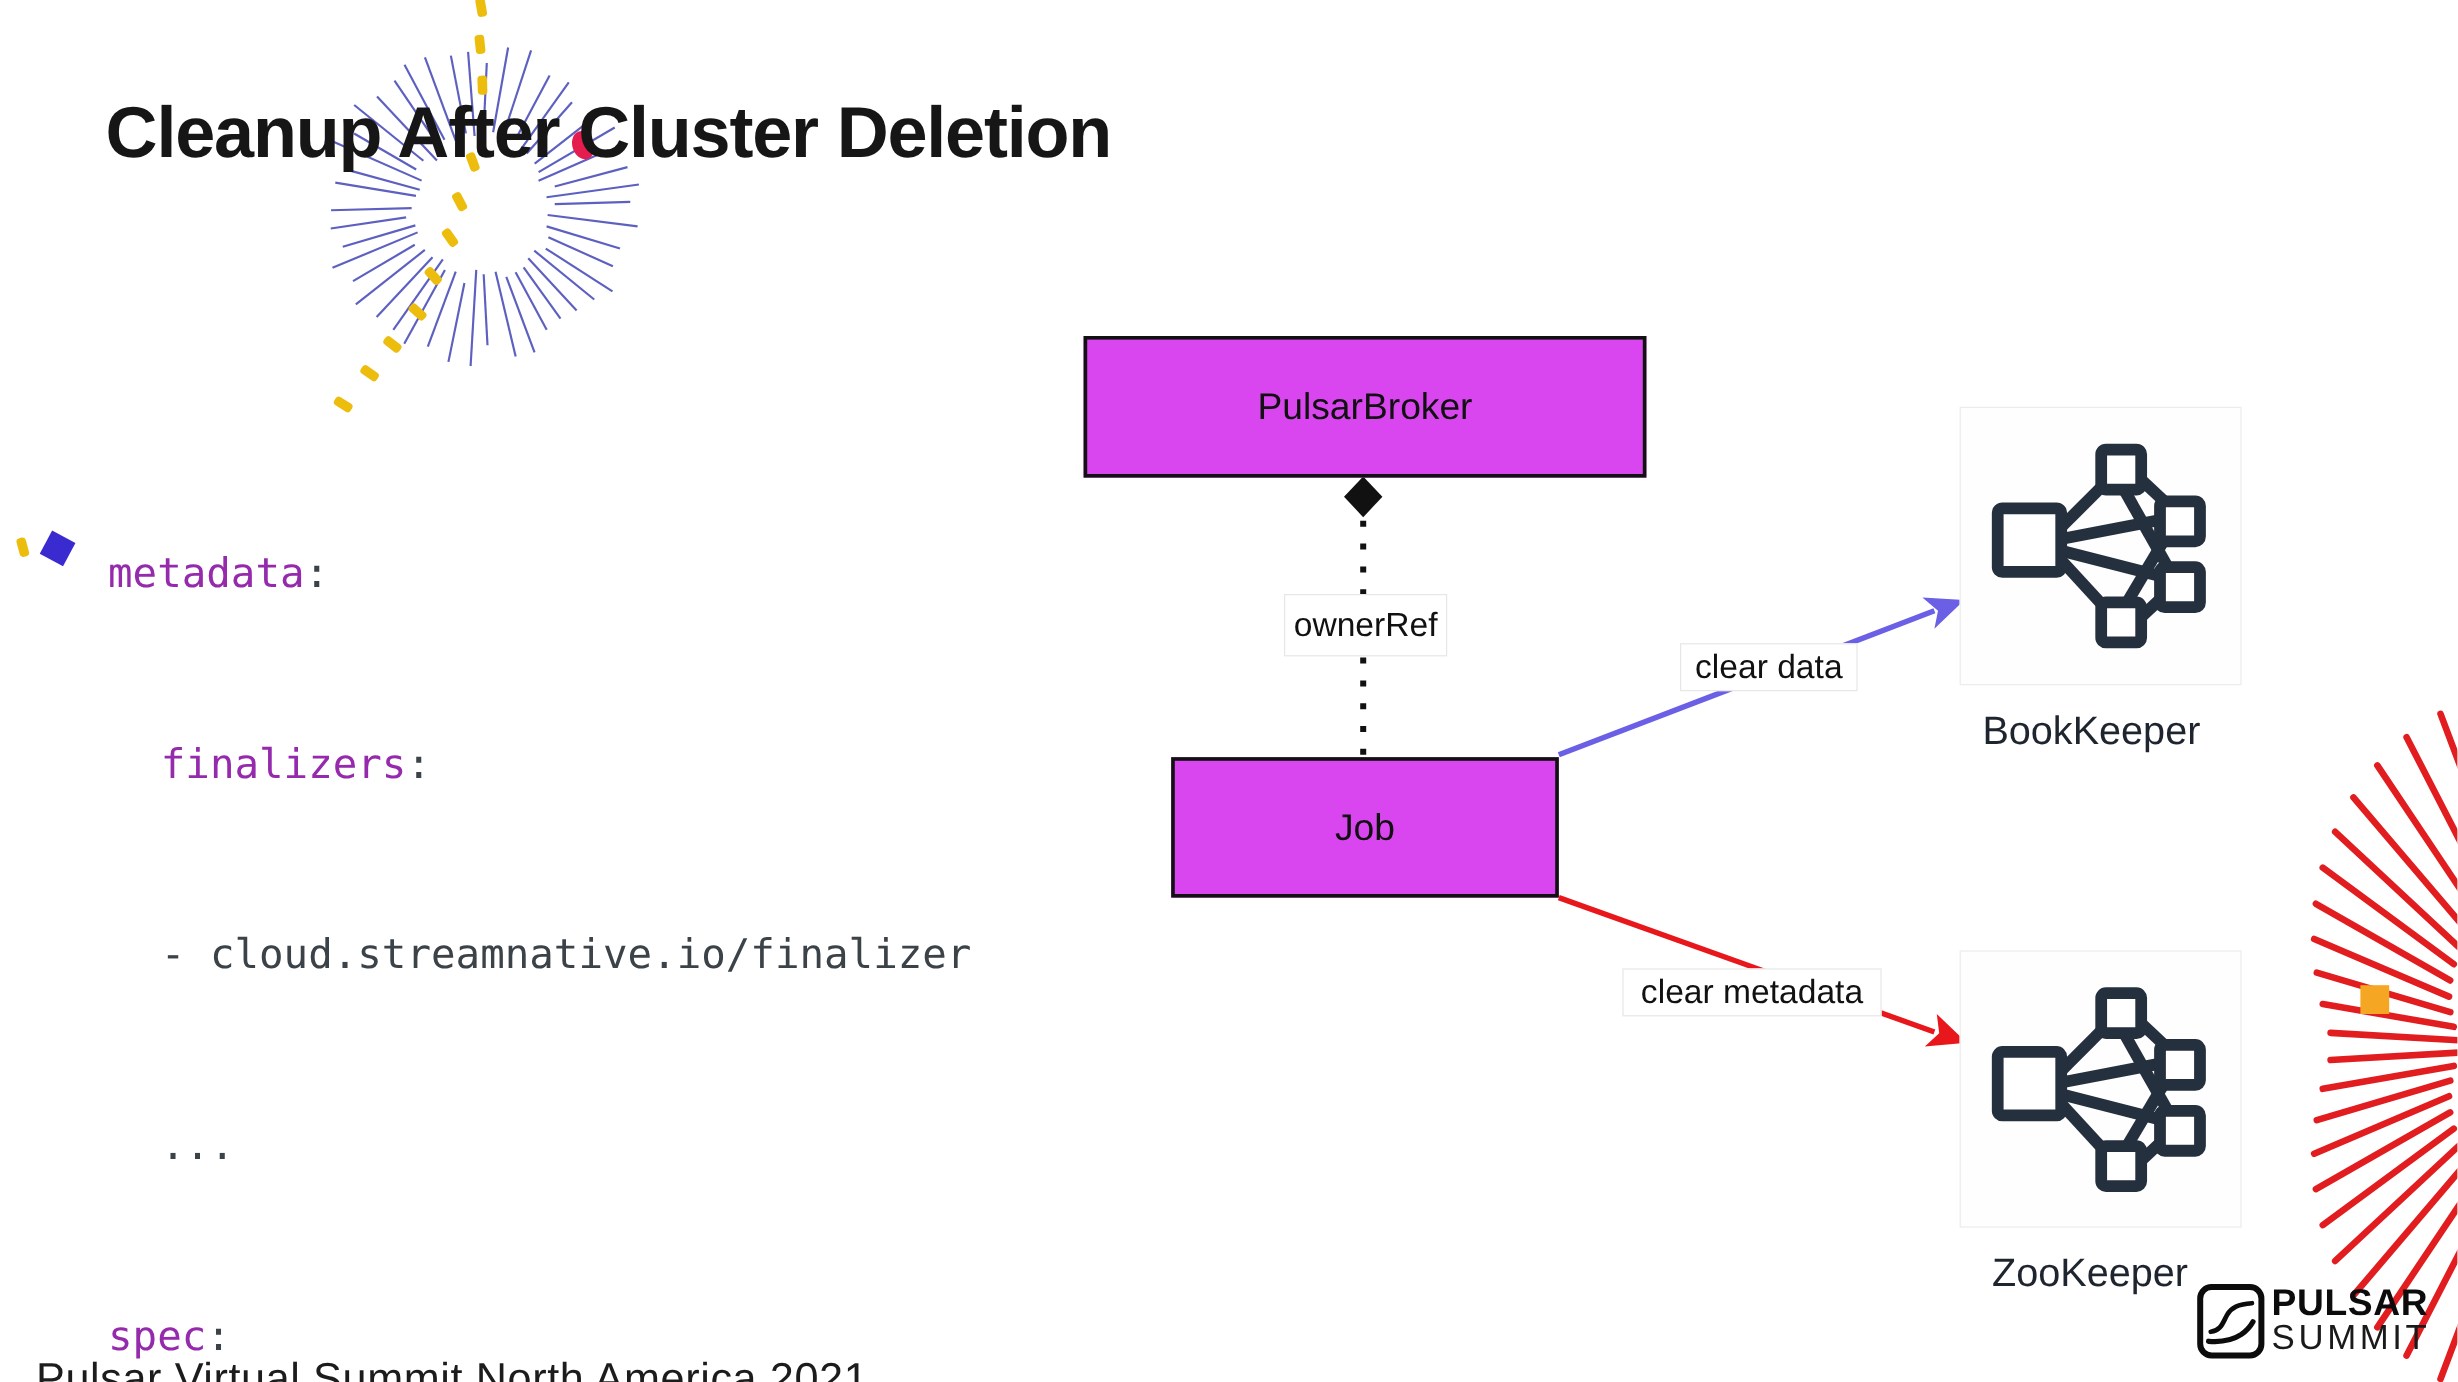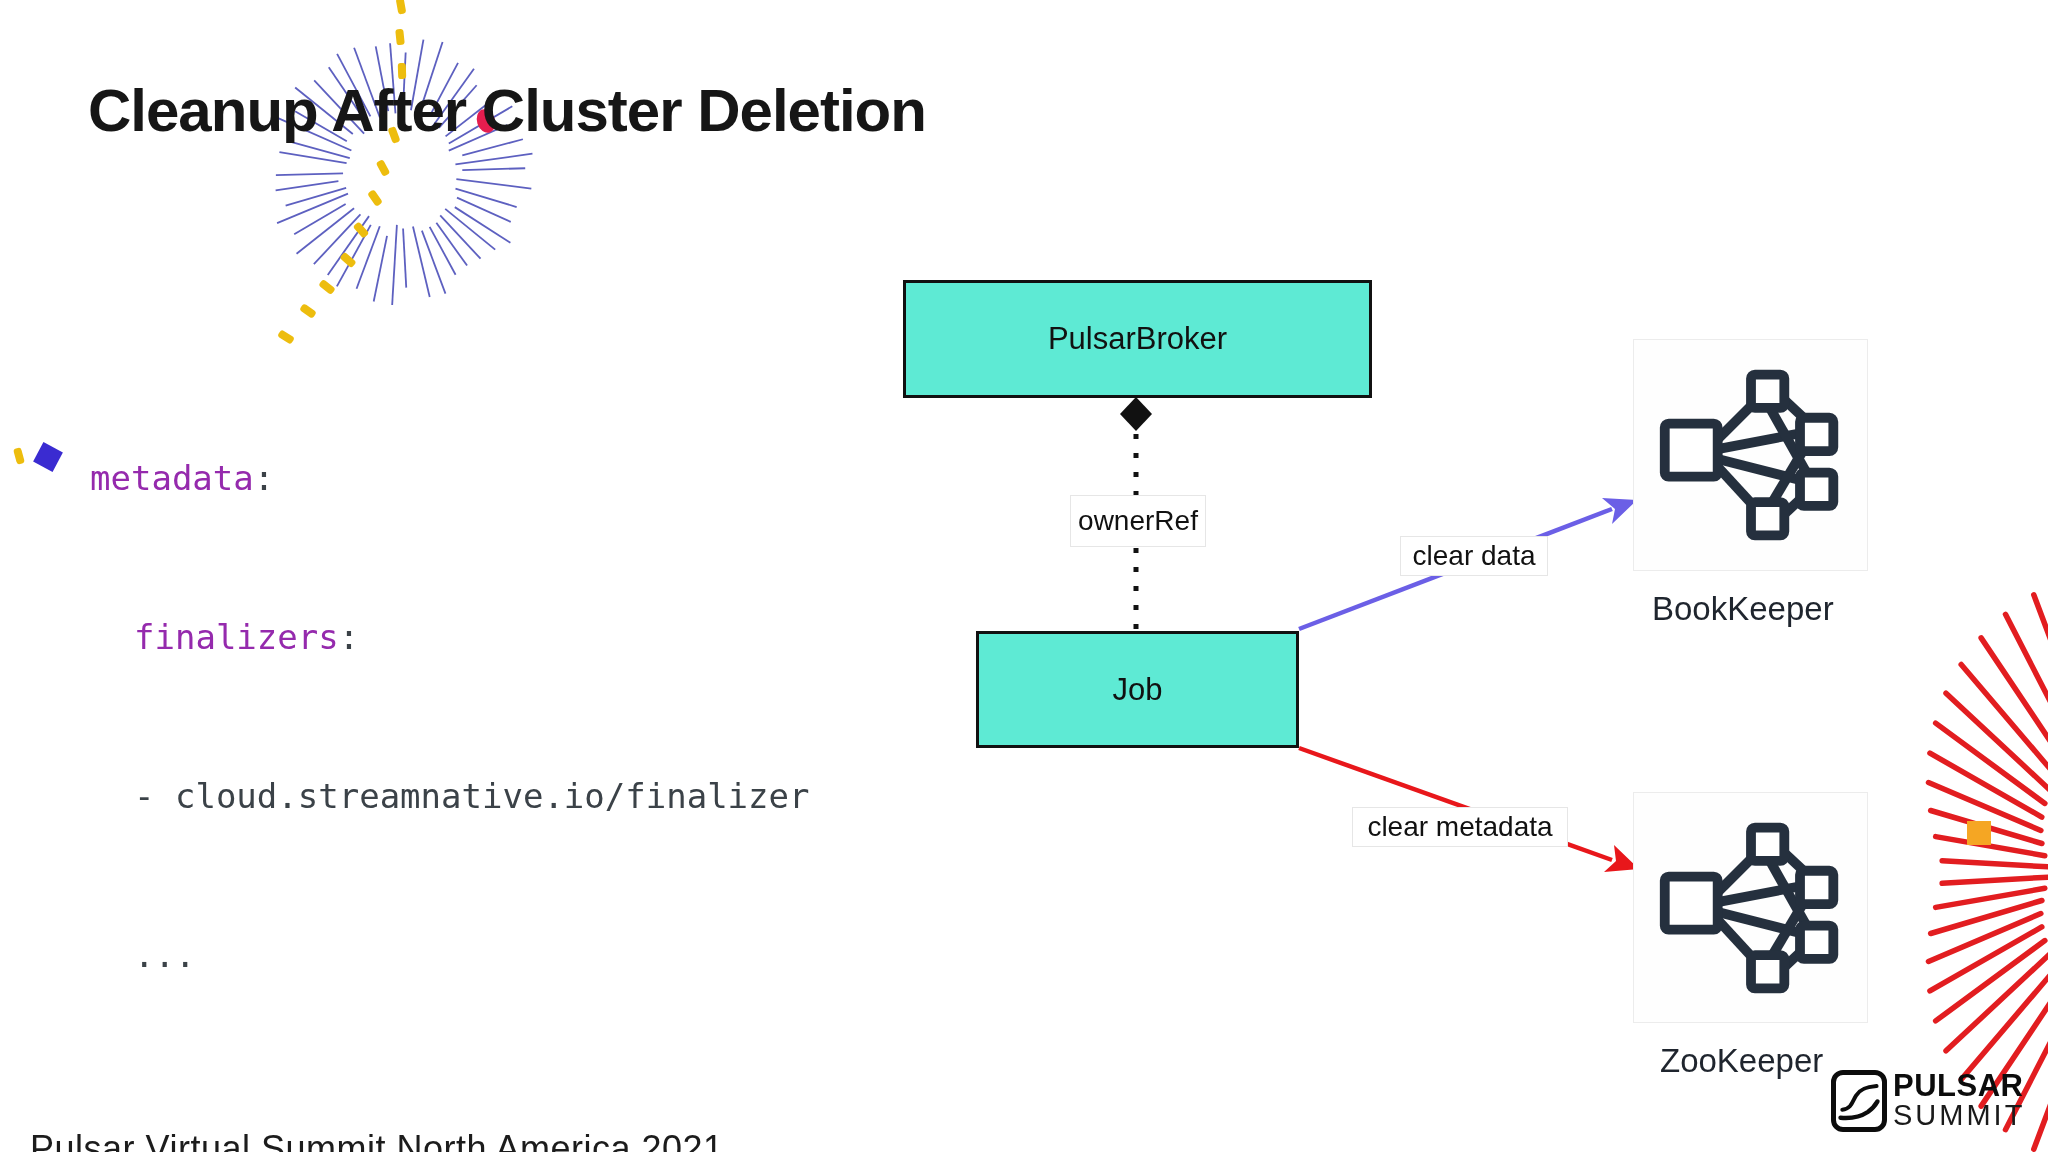--- a/index.html
+++ b/index.html
@@ -22,21 +22,21 @@
     font-family:"DejaVu Sans Mono","Liberation Mono",monospace;
     font-size:34px;line-height:53px;white-space:pre;color:#3b4248;
   }
   .code .row{height:53px;}
   .code .ind{padding-left:44px;}
   .code .kw{color:#952aad;}
   .code .tx{color:#3b4248;}
 
   
   .node{
-    position:absolute;z-index:3;background:#5eead4;border:3px solid #111111;
+    position:absolute;z-index:3;background:#d946ef;border:3px solid #111111;
     display:flex;align-items:center;justify-content:center;
     font-size:31px;color:#111111;box-sizing:border-box;
   }
   #broker-box{left:903px;top:280px;width:469px;height:118px;}
   #job-box{left:976px;top:631px;width:323px;height:117px;}
 
   
   .edge-label{
     position:absolute;z-index:4;background:#ffffff;border:1px solid #e6e6e6;
     font-size:28px;color:#111111;display:flex;align-items:center;justify-content:center;
@@ -190,20 +190,21 @@
     </g>
   </svg>
 
   <div class="title">Cleanup After Cluster Deletion</div>
 
   <div class="code">
     <div class="row"><span class="kw">metadata</span><span class="tx">:</span></div>
     <div class="row ind"><span class="kw">finalizers</span><span class="tx">:</span></div>
     <div class="row ind"><span class="tx">- cloud.streamnative.io/finalizer</span></div>
     <div class="row ind"><span class="tx">...</span></div>
+    <div class="row"><span class="kw">spec</span><span class="tx">:</span></div>
     
     
   </div>
 
   <div class="node" id="broker-box">
     <span>PulsarBroker</span>
   </div>
   <div class="node" id="job-box">
     <span>Job</span>
   </div>

